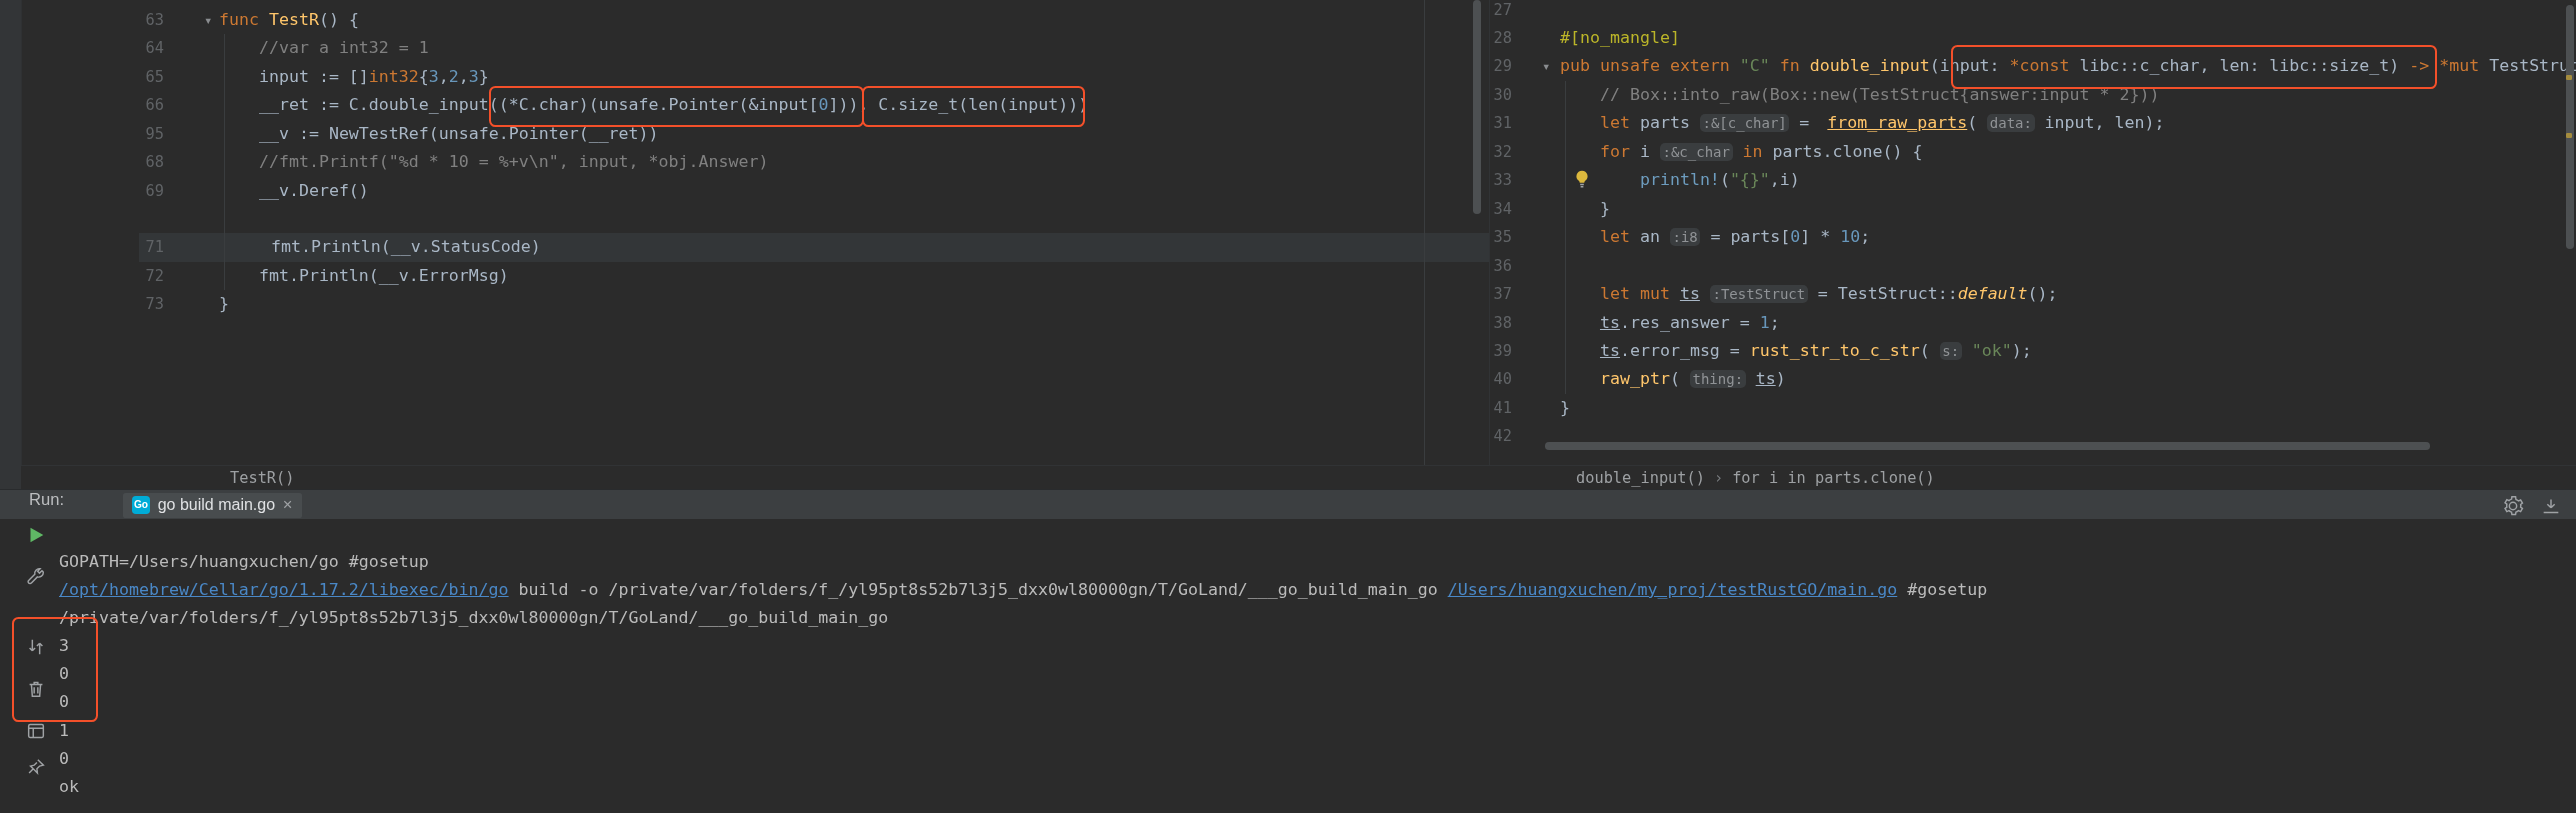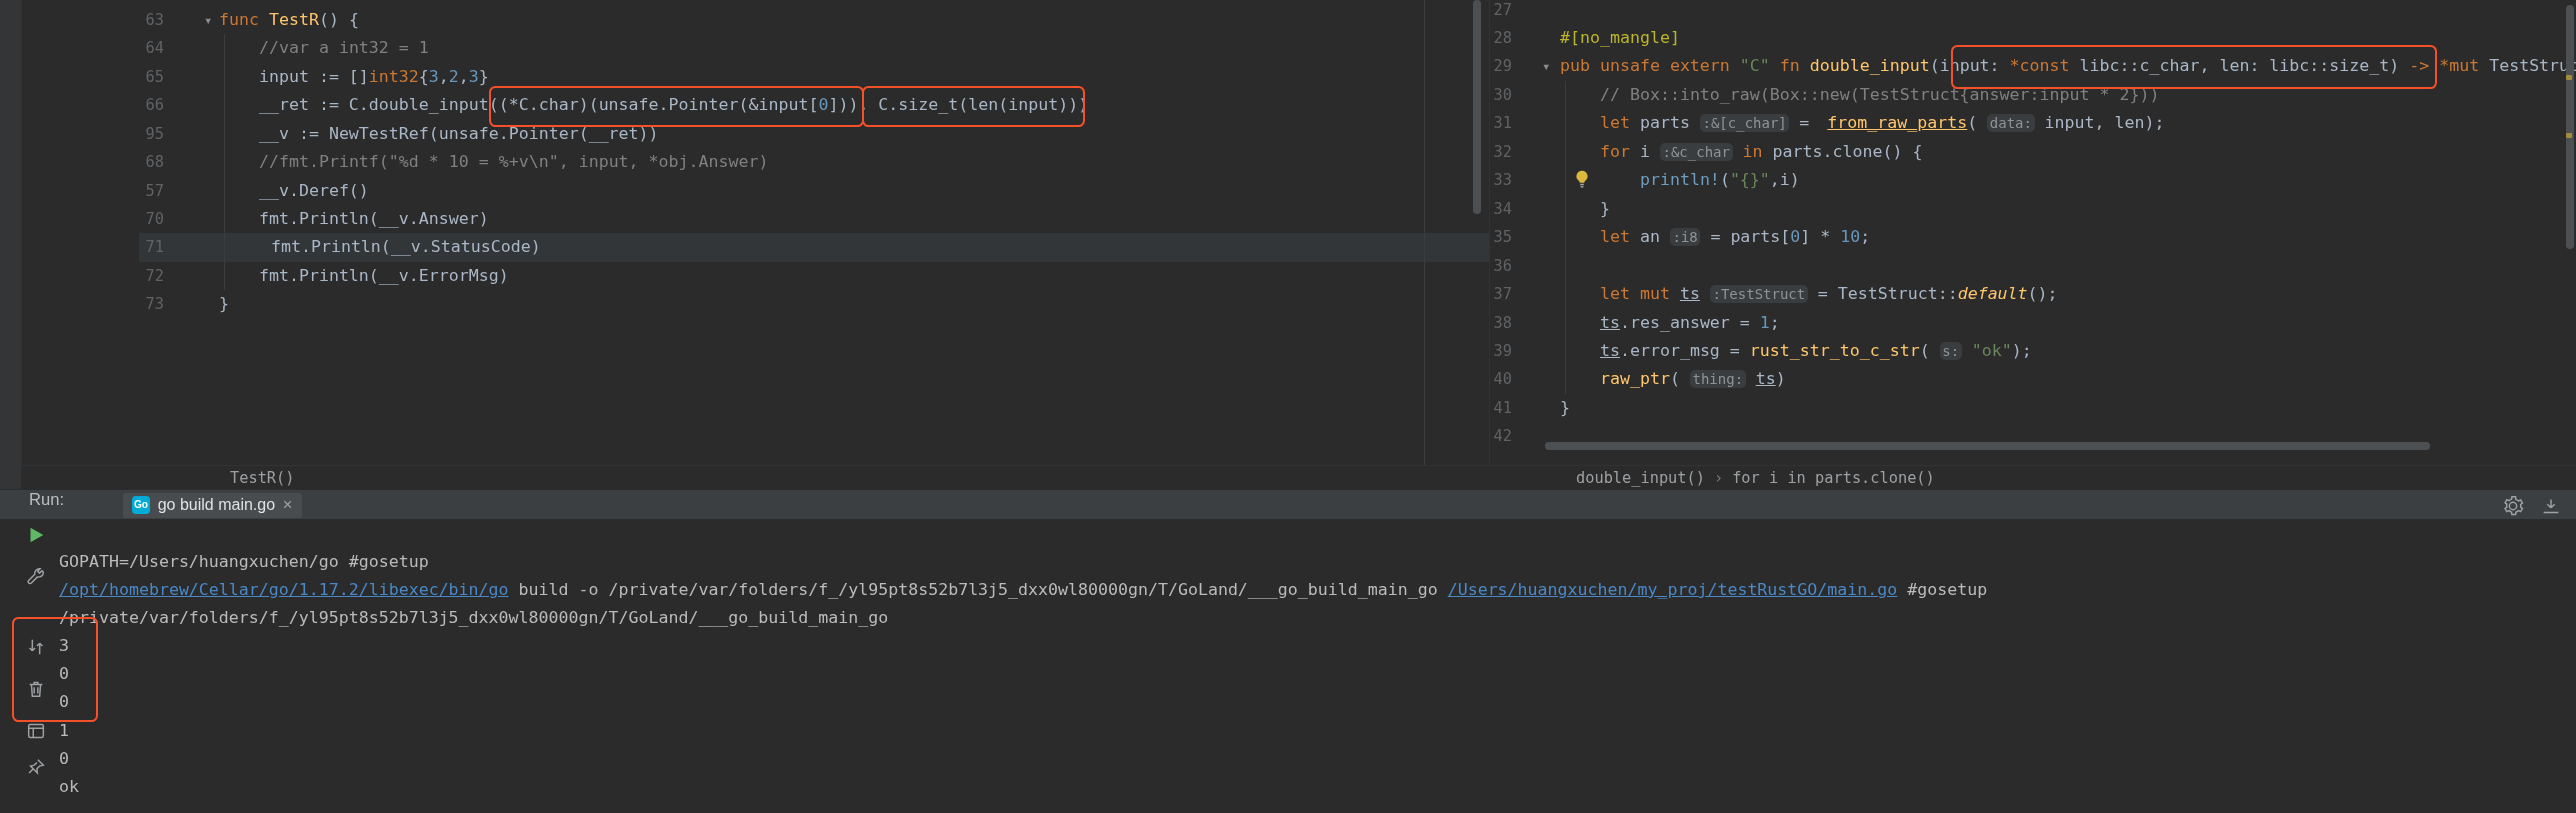--- a/index.html
+++ b/index.html
@@ -84,22 +84,21 @@
     <div class="stripe-mini"></div>
   </div>
 
   <div id="left-editor" class="editor">
       <div class="code-row" style="top: 5.8px;"><span class="line-num" style="width: 25px;">63</span><span class="fold" style="left: 65px;">▾</span><span class="code-text" style="left: 80px;"><span class="tok-kw">func </span><span class="tok-fn">TestR</span><span class="tok-pl">() {</span></span></div>
       <div class="code-row" style="top: 34px;"><span class="line-num" style="width: 25px;">64</span><span class="code-text" style="left: 80px;"><span class="tok-pl">    </span><span class="tok-cm">//var a int32 = 1</span></span></div>
       <div class="code-row" style="top: 63px;"><span class="line-num" style="width: 25px;">65</span><span class="code-text" style="left: 80px;"><span class="tok-pl">    input := []</span><span class="tok-kw">int32</span><span class="tok-pl">{</span><span class="tok-num">3</span><span class="tok-pl">,</span><span class="tok-num">2</span><span class="tok-pl">,</span><span class="tok-num">3</span><span class="tok-pl">}</span></span></div>
       <div class="code-row" style="top: 91px;"><span class="line-num" style="width: 25px;">66</span><span class="code-text" style="left: 80px;"><span class="tok-pl">    __ret := C.double_input((*C.char)(unsafe.Pointer(&amp;input[</span><span class="tok-num">0</span><span class="tok-pl">])), C.size_t(len(input)))</span></span></div>
       <div class="code-row" style="top: 120px;"><span class="line-num" style="width: 25px;">95</span><span class="code-text" style="left: 80px;"><span class="tok-pl">    __v := NewTestRef(unsafe.Pointer(__ret))</span></span></div>
       <div class="code-row" style="top: 148px;"><span class="line-num" style="width: 25px;">68</span><span class="code-text" style="left: 80px;"><span class="tok-pl">    </span><span class="tok-cm">//fmt.Printf("%d * 10 = %+v\n", input, *obj.Answer)</span></span></div>
-      <div class="code-row" style="top: 177px;"><span class="line-num" style="width: 25px;">57</span><span class="code-text" style="left: 80px;"><span class="tok-pl">    __v.Deref()</span></span></div>
-      <div class="code-row" style="top: 205px;"><span class="line-num" style="width: 25px;">70</span><span class="code-text" style="left: 80px;"><span class="tok-pl">    fmt.Println(__v.Answer)</span></span></div>
+      <div class="code-row" style="top: 177px;"><span class="line-num" style="width: 25px;">69</span><span class="code-text" style="left: 80px;"><span class="tok-pl">    __v.Deref()</span></span></div>
       <div class="code-row current" style="top: 233px;"><span class="line-num" style="width: 25px;">71</span><span class="code-text" style="left: 92px;"><span class="tok-pl">    fmt.Println(__v.StatusCode)</span></span></div>
       <div class="code-row" style="top: 262px;"><span class="line-num" style="width: 25px;">72</span><span class="code-text" style="left: 80px;"><span class="tok-pl">    fmt.Println(__v.ErrorMsg)</span></span></div>
       <div class="code-row" style="top: 290px;"><span class="line-num" style="width: 25px;">73</span><span class="code-text" style="left: 80px;"><span class="tok-pl">}</span></span></div>
     </div>
   <div id="right-editor" class="editor">
     <div class="bulb">
       <svg viewBox="0 0 24 24" width="22" height="22">
         <path d="M12 3a6 6 0 0 0-3.5 10.9c.8.6 1 1.3 1 2.1h5c0-.8.2-1.5 1-2.1A6 6 0 0 0 12 3z" fill="#dcb83d"></path>
         <path d="M10 18h4M10.5 20.5h3" stroke="#9fa2a5" stroke-width="1.5" fill="none"></path>
       </svg>

